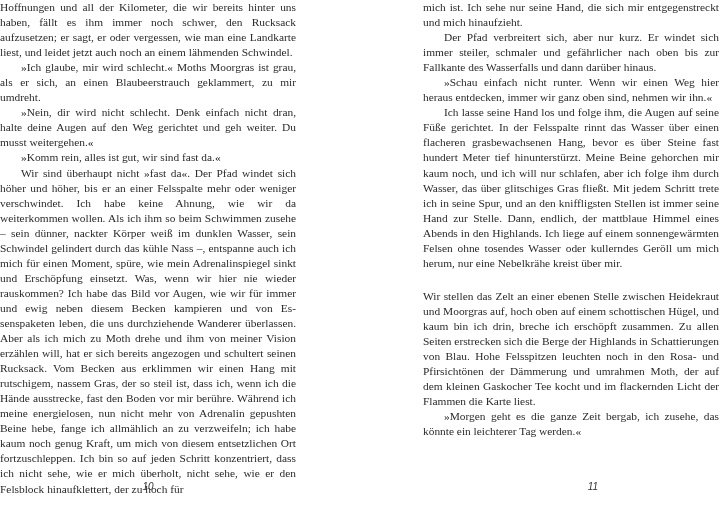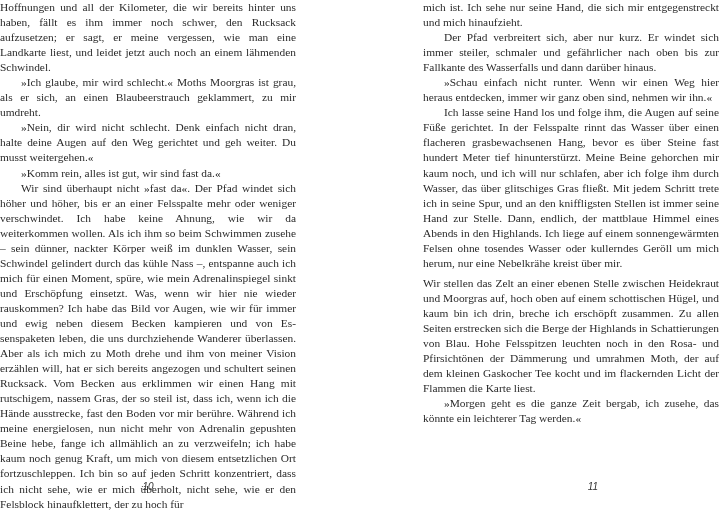--- a/index.html
+++ b/index.html
@@ -5,32 +5,32 @@
   html, body { margin:0; padding:0; background:#ffffff; }
   body { width:720px; height:517px; position:relative; overflow:hidden;
          font-family: "Liberation Serif", "DejaVu Serif", serif; color:#2a2a2a; }
   .page { position:absolute; top:0; }
   .page.left { left:0; width:296px; }
   .page.right { left:423px; width:296px; }
   .text { font-size:11.4px; line-height:15.05px; text-align:justify; hyphens:manual; }
   .text p { margin:0; text-indent:0; }
   .text p.indent { text-indent:21px; }
   .text p.first { text-indent:0; }
-  .text p.gap { margin-top:5px; }
+  .text p.gap { margin-top:18px; }
   .pagenum { position:absolute; top:481px; font-family:"Liberation Sans","DejaVu Sans",sans-serif;
              font-size:10px; color:#333; width:20px; text-align:center;font-style:italic; }
   .pagenum.left { left:138px; }
   .pagenum.right { left:560px;margin-left:23px; }
 </style>
 </head>
 <body>
 
 <div class="page left">
   <div class="text">
-    <p class="first">Hoffnungen und all der Kilometer, die wir bereits hinter uns haben, fällt es ihm immer noch schwer, den Rucksack aufzusetzen; er sagt, er meine vergessen, wie man eine Landkarte liest, und leidet jetzt auch noch an einem lähmenden Schwindel.</p>
+    <p class="first">Hoffnungen und all der Kilometer, die wir bereits hinter uns haben, fällt es ihm immer noch schwer, den Rucksack aufzusetzen; er sagt, er oder vergessen, wie man eine Landkarte liest, und leidet jetzt auch noch an einem lähmenden Schwindel.</p>
     <p class="indent">»Ich glaube, mir wird schlecht.« Moths Moorgras ist grau, als er sich, an einen Blaubeerstrauch geklammert, zu mir umdreht.</p>
     <p class="indent">»Nein, dir wird nicht schlecht. Denk einfach nicht dran, halte deine Augen auf den Weg gerichtet und geh weiter. Du musst weiter­gehen.«</p>
     <p class="indent">»Komm rein, alles ist gut, wir sind fast da.«</p>
     <p class="indent">Wir sind überhaupt nicht »fast da«. Der Pfad windet sich höher und höher, bis er an einer Felsspalte mehr oder weniger verschwin­det. Ich habe keine Ahnung, wie wir da weiterkommen wollen. Als ich ihm so beim Schwimmen zusehe – sein dünner, nackter Körper weiß im dunklen Wasser, sein Schwindel gelindert durch das kühle Nass –, entspanne auch ich mich für einen Moment, spüre, wie mein Adrenalinspiegel sinkt und Erschöpfung einsetzt. Was, wenn wir hier nie wieder rauskommen? Ich habe das Bild vor Augen, wie wir für immer und ewig neben diesem Becken kampieren und von Es­senspaketen leben, die uns durchziehende Wanderer überlassen. Aber als ich mich zu Moth drehe und ihm von meiner Vision erzäh­len will, hat er sich bereits angezogen und schultert seinen Ruck­sack. Vom Becken aus erklimmen wir einen Hang mit rutschigem, nassem Gras, der so steil ist, dass ich, wenn ich die Hände ausstre­cke, fast den Boden vor mir berühre. Während ich meine energie­losen, nun nicht mehr von Adrenalin gepushten Beine hebe, fange ich allmählich an zu verzweifeln; ich habe kaum noch genug Kraft, um mich von diesem entsetzlichen Ort fortzuschleppen. Ich bin so auf jeden Schritt konzentriert, dass ich nicht sehe, wie er mich über­holt, nicht sehe, wie er den Felsblock hinaufklettert, der zu hoch für</p>
   </div>
 </div>
 <div class="pagenum left">10</div>
 
 <div class="page right">
   <div class="text">

